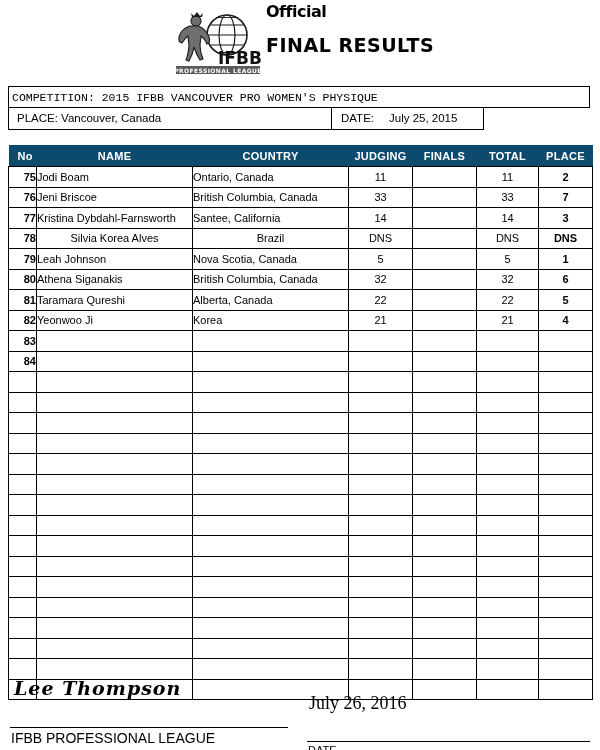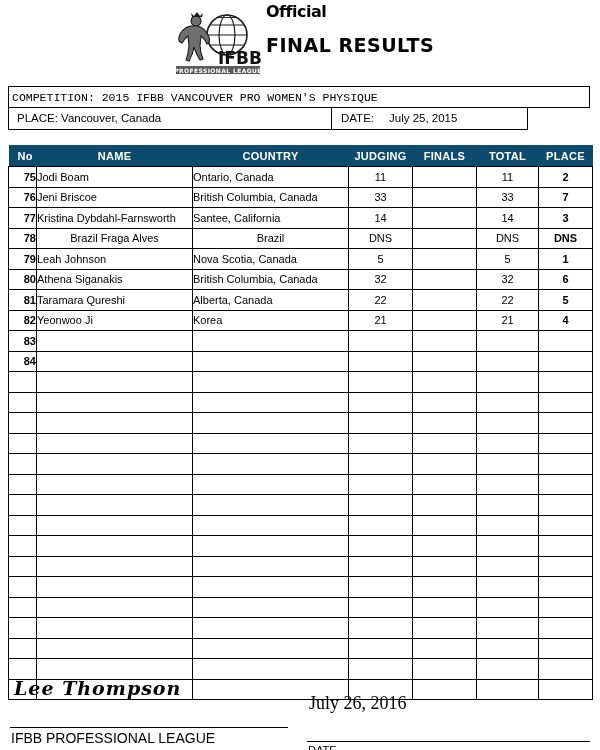--- a/index.html
+++ b/index.html
@@ -57,21 +57,21 @@
     position: absolute;
     left: 3px; top: 4px;
     font-size: 11.5px;
     white-space: nowrap;
     font-family: Liberation Mono, monospace;
   }
 
   #placedate-box {
     position: absolute;
     left: 8px; top: 108px;
-    width: 520px; height: 22px;
+    width: 476px; height: 22px;
     border: 1.5px solid #000;
     border-top: none;
     box-sizing: border-box;
   }
   #place-text {
     position: absolute;
     left: 8px; top: 4px;
     font-size: 11.5px;
     white-space: nowrap;
   }
@@ -271,21 +271,21 @@
         <td class="c-no">77</td>
         <td class="c-name">Kristina Dybdahl-Farnsworth</td>
         <td class="c-country">Santee, California</td>
         <td class="c-judging">14</td>
         <td class="c-finals"></td>
         <td class="c-total">14</td>
         <td class="c-place">3</td>
       </tr>
       <tr>
         <td class="c-no">78</td>
-        <td class="c-name center">Brazil Fraga Alves</td>
+        <td class="c-name center">Silvia Korea Alves</td>
         <td class="c-country center">Brazil</td>
         <td class="c-judging">DNS</td>
         <td class="c-finals"></td>
         <td class="c-total">DNS</td>
         <td class="c-place">DNS</td>
       </tr>
       <tr>
         <td class="c-no">79</td>
         <td class="c-name">Leah Johnson</td>
         <td class="c-country">Nova Scotia, Canada</td>

